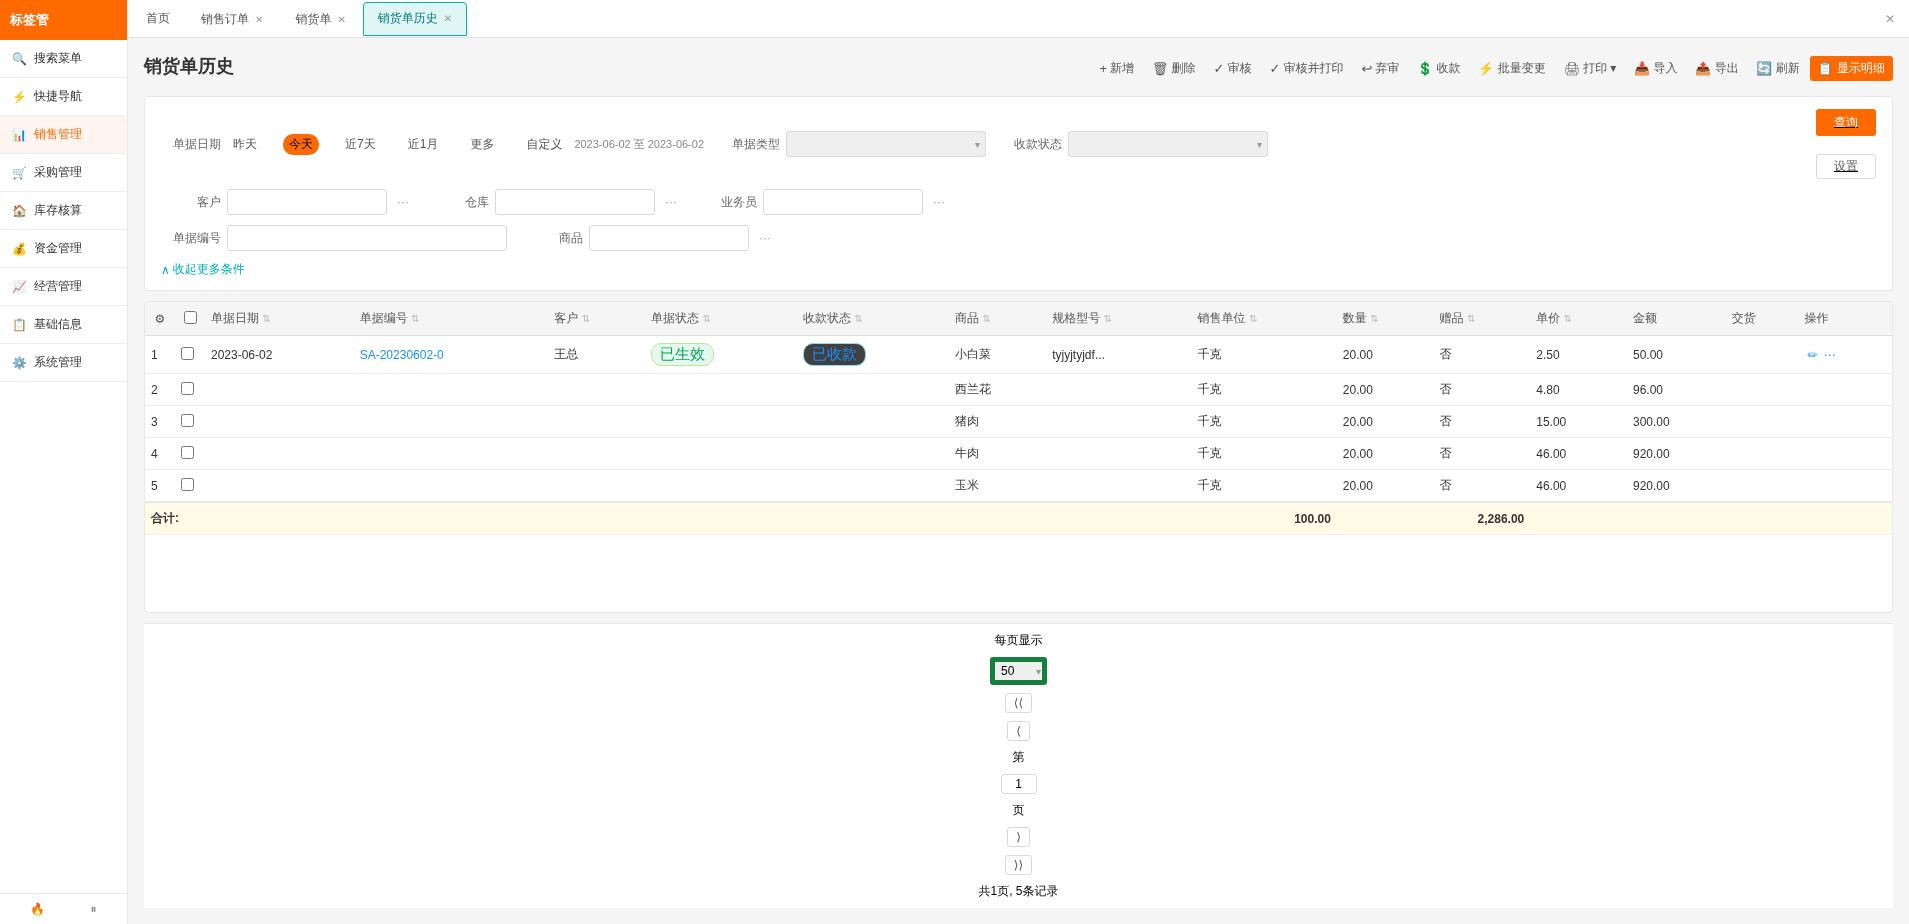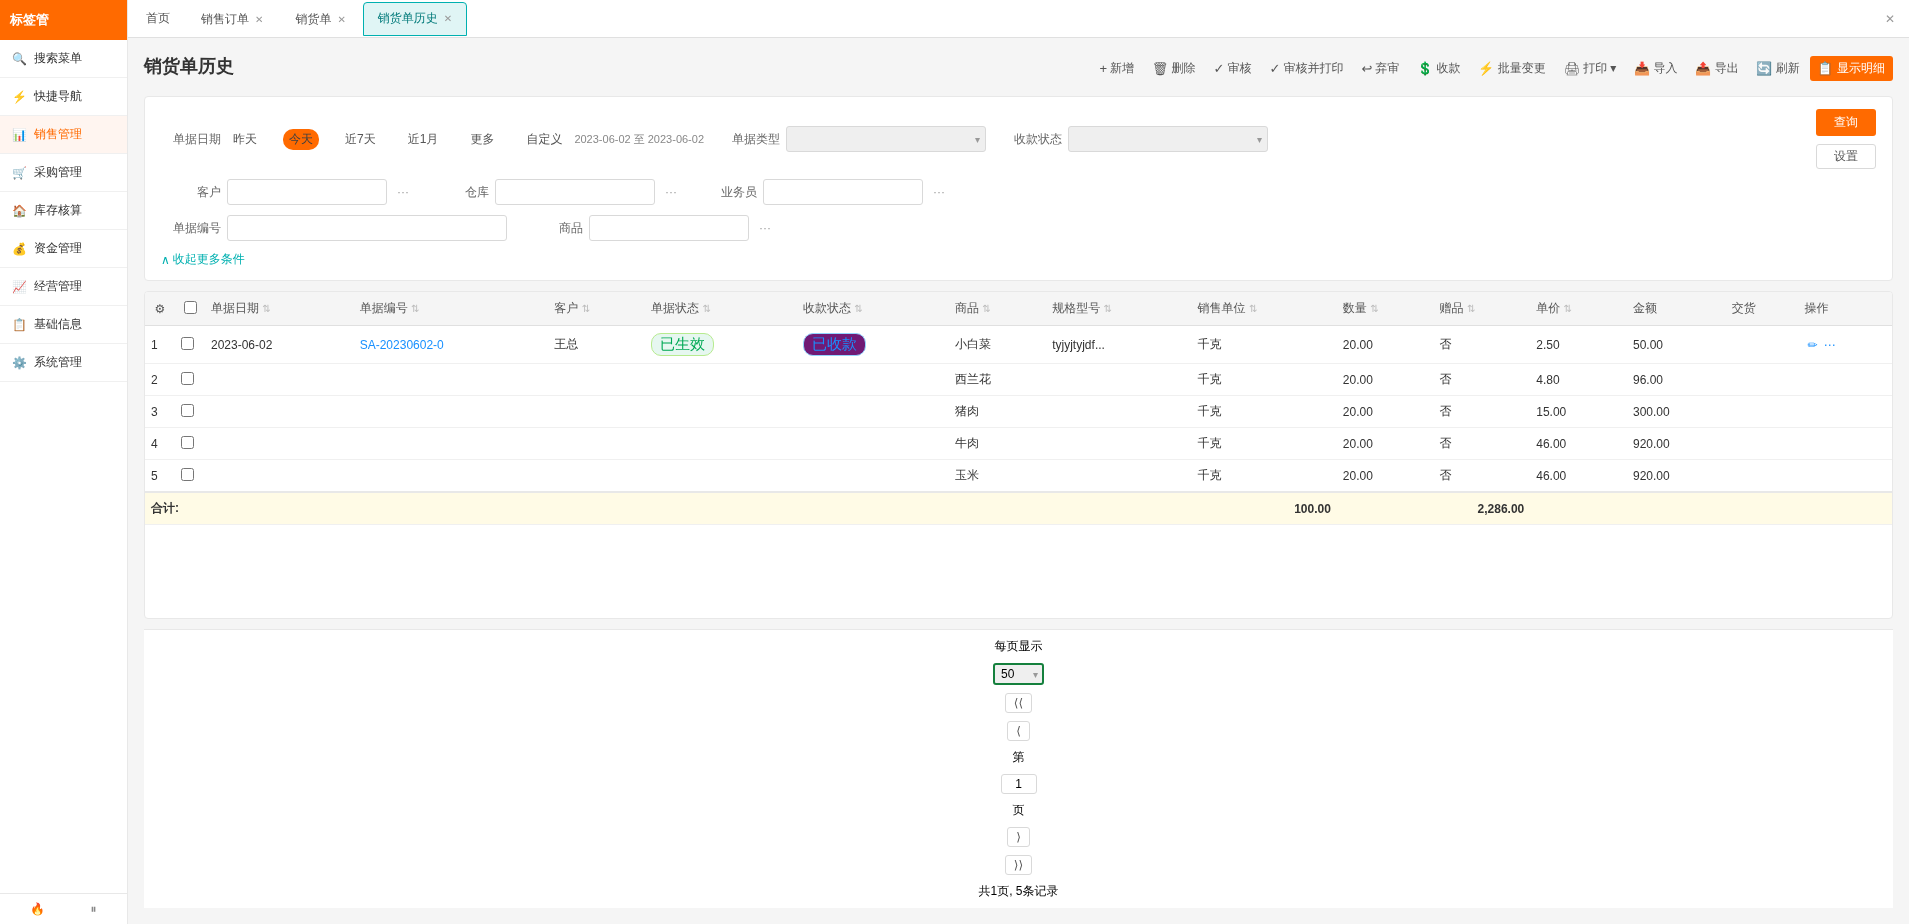--- a/index.html
+++ b/index.html
@@ -35,48 +35,48 @@
     
     .filter-area { background: #fff; border: 1px solid #e8e8e8; border-radius: 4px; padding: 12px 16px; }
     .filter-row { display: flex; align-items: center; gap: 16px; margin-bottom: 10px; flex-wrap: wrap; }
     .filter-row:last-child { margin-bottom: 0; }
     .filter-label { color: #666; white-space: nowrap; min-width: 60px; text-align: right; }
     .filter-field { display: flex; align-items: center; gap: 6px; }
     .filter-input { border: 1px solid #d9d9d9; border-radius: 3px; padding: 3px 8px; width: 160px; color: #333; height: 26px; }
     .filter-input-wide { width: 280px; }
     .date-pills { display: flex; gap: 20px; align-items: center; }
     .date-pill { padding: 2px 6px; cursor: pointer; color: #555; border-radius: 3px; }
-    .date-pill.active { background: #ff6a00; color: #404040; border-radius: 10px; }
+    .date-pill.active { background: #ff6a00; color: #000000; border-radius: 10px; }
     .date-range { color: #888; font-size: 11px; }
     .filter-select { border: 1px solid #d9d9d9; border-radius: 3px; padding: 3px 24px 3px 8px; height: 26px; color: #333; width: 200px; appearance: none; cursor: pointer; }
     .select-wrap { position: relative; display: inline-flex; align-items: center; }
     .select-arrow { position: absolute; right: 6px; pointer-events: none; color: #999; font-size: 10px; }
     .ellipsis-btn { color: #999; cursor: pointer; padding: 0 4px; }
     .collapse-btn { color: #00b0b0; cursor: pointer; display: flex; align-items: center; gap: 3px; font-size: 12px; }
 
     
     .table-wrap { background: #fff; border: 1px solid #e8e8e8; border-radius: 4px; overflow: auto; flex: 1; }
     table { width: 100%; border-collapse: collapse; }
     th { background: #f5f5f5; border-bottom: 1px solid #e0e0e0; padding: 8px 6px; color: #555; white-space: nowrap; text-align: left; font-weight: normal; position: sticky; top: 0; z-index: 1; }
     th .sort-icon { color: #bbb; font-size: 10px; }
     td { border-bottom: 1px solid #f0f0f0; padding: 7px 6px; color: #333; white-space: nowrap; }
     .badge { display: inline-block; padding: 1px 8px; border-radius: 10px; font-size: 15px; }
     .badge-green { background: #e6f7f0; color: #00a854; border: 1px solid #b7eb8f; }
-    .badge-blue { background: #701a75; color: #1890ff; border: 1px solid #91d5ff; }
+    .badge-blue { background: #404040; color: #1890ff; border: 1px solid #91d5ff; }
     .action-btn { color: #1890ff; cursor: pointer; padding: 0 3px; }
 
     
     .summary-row { background: #fffbe6; border-top: 2px solid #e8e8e8; }
     .summary-row td { font-weight: bold; }
 
     
     .table-footer { background: #fff; border-top: 1px solid #e8e8e8; padding: 8px 16px; display: flex; align-items: center; justify-content: flex-end; gap: 8px; flex-direction: column; }
     .page-btn { border: 1px solid #d9d9d9; background: #fff; padding: 2px 8px; cursor: pointer; border-radius: 3px; color: #555; }
     .page-input { border: 1px solid #d9d9d9; border-radius: 3px; width: 36px; text-align: center; padding: 2px 4px; }
-    .page-select { border: 2px solid #15803d; border-radius: 3px; padding: 2px 20px 2px 6px; appearance: none; cursor: pointer; }
+    .page-select { border: 5px solid #15803d; border-radius: 3px; padding: 2px 20px 2px 6px; appearance: none; cursor: pointer; }
 
     
     .content::-webkit-scrollbar { width: 6px; }
     .content::-webkit-scrollbar-thumb { background: #ccc; border-radius: 3px; }
 
     .header-title { display: flex; align-items: center; justify-content: space-between; margin-bottom: 4px; }
     .header-actions { display: flex; align-items: center; gap: 2px; }
   </style>
 </head>
 <body>
@@ -229,21 +229,21 @@
         </div>
         <div class="filter-field">
           <span class="filter-label">收款状态</span>
           <div class="select-wrap">
             <select class="filter-select">
               <option></option>
             </select>
             <span class="select-arrow">▾</span>
           </div>
         </div>
-        <div style="display:flex;flex-direction:column;gap:8px;margin-left:auto;">
+        <div style="display:flex;flex-direction:column;gap:18px;margin-left:auto;text-decoration:underline;">
           <button style="background:#ff6a00;color:#fff;border:none;border-radius:3px;padding:5px 18px;cursor:pointer;font-size:12px;">查询</button>
           <button style="background:#fff;color:#555;border:1px solid #d9d9d9;border-radius:3px;padding:3px 14px;cursor:pointer;font-size:12px;">设置</button>
         </div>
       </div>
 
       <div class="filter-row">
         <div class="filter-field">
           <span class="filter-label">客户</span>
           <input class="filter-input" type="text" style="">
           <span class="ellipsis-btn">···</span>

